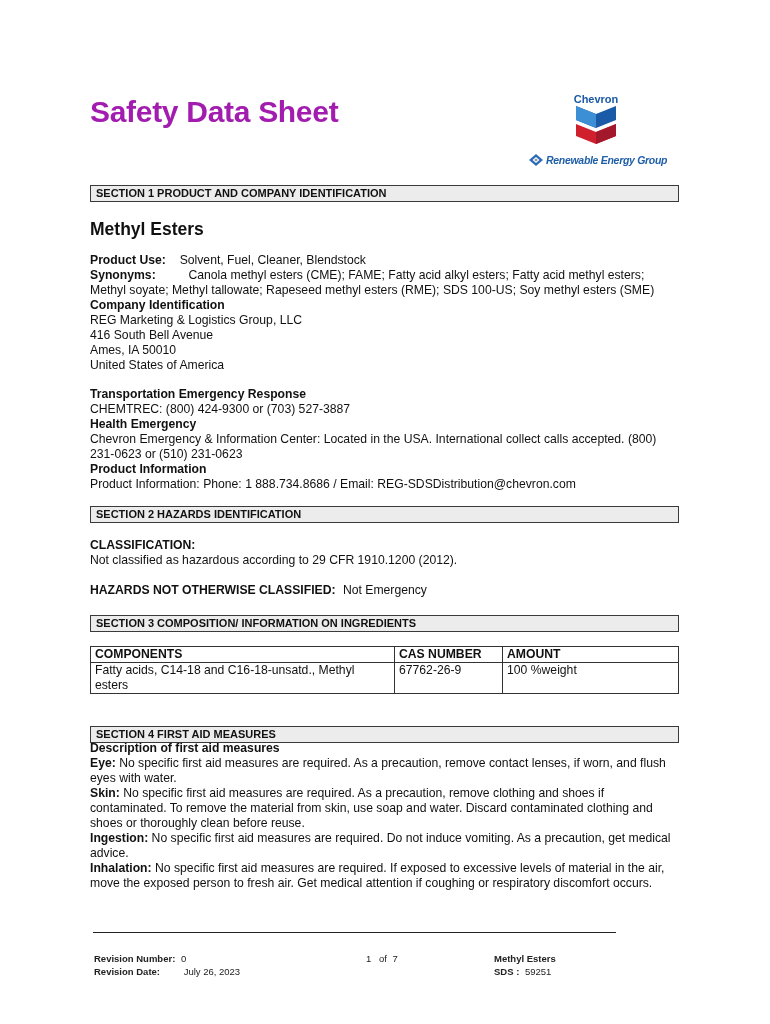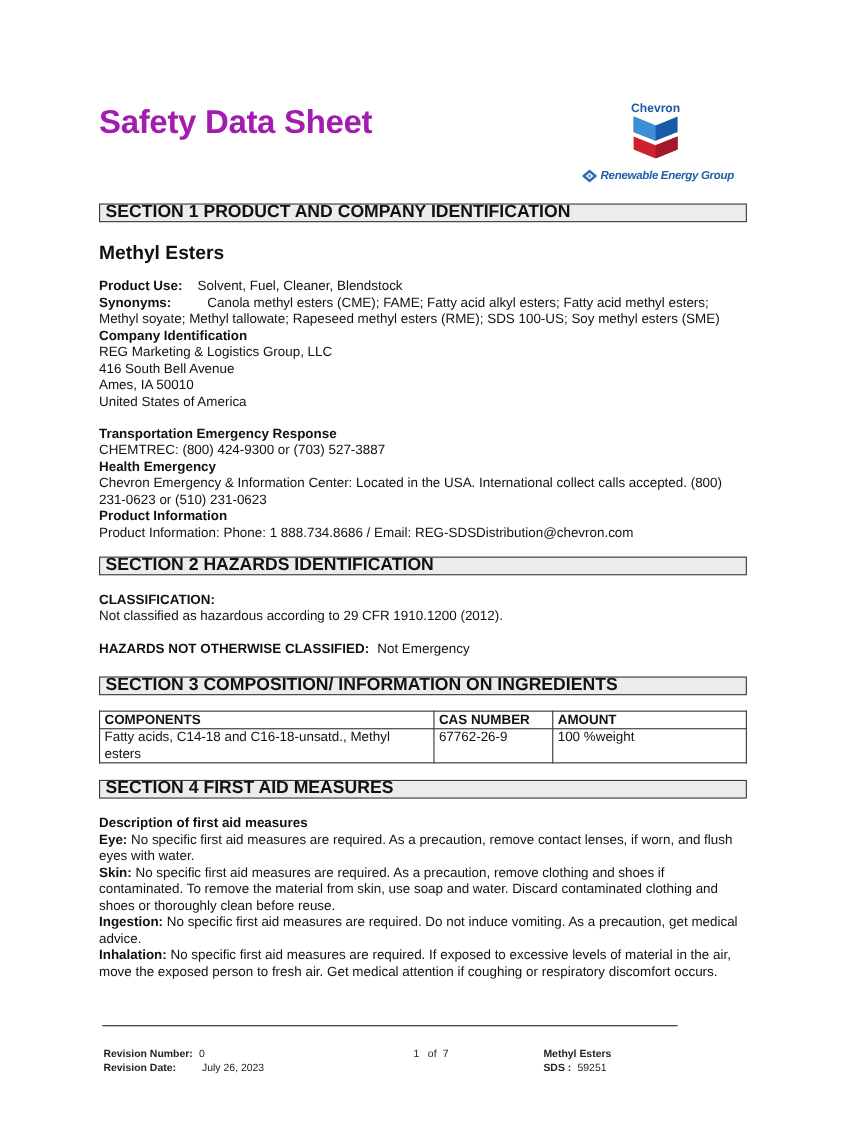--- a/index.html
+++ b/index.html
@@ -35,21 +35,21 @@
     .reg-text {
       font-size: 10.5px; font-weight: bold; font-style: italic; color: #1f5fa8;
       letter-spacing: -0.3px; white-space: nowrap;
     }
 
     
     .section-bar {
       position: absolute; left: 90px; width: 589px; height: 17px;
       border: 1.5px solid #3a3a3a;
       background: #ececec;
-      font-weight: bold; font-size: 16px; line-height: 14px;
+      font-weight: bold; font-size: 11px; line-height: 14px;
       padding-left: 5px; color: #111;
     }
 
     .product-name {
       position: absolute; left: 90px; top: 218px;
       font-size: 17.5px; font-weight: bold; line-height: 22px;
     }
 
     .block { position: absolute; left: 90px; width: 590px; }
     .line { white-space: nowrap; display: block; height: 15px; }
@@ -160,21 +160,21 @@
     </thead>
     <tbody>
       <tr>
         <td> Fatty acids, C14-18 and C16-18-unsatd., Methyl esters</td>
         <td> 67762-26-9</td>
         <td> 100 %weight</td>
       </tr>
     </tbody>
   </table>
 
-  <div class="section-bar" style="top:709px;">SECTION 4  FIRST AID MEASURES</div>
+  <div class="section-bar" style="top:726px;">SECTION 4  FIRST AID MEASURES</div>
 
   <div class="block" style="top:741px; width:582px;">
     <span class="line b">Description of first aid measures</span>
     <span class="wrap">
       <span class="b">Eye:</span><span> No specific first aid measures are required.  As a precaution,  remove contact lenses, if worn, and flush eyes with water.</span>
     </span>
     <span class="wrap">
       <span class="b">Skin:</span><span> No specific first aid measures are required.  As a precaution, remove clothing and shoes if contaminated.  To remove the material from skin, use soap and water.  Discard contaminated clothing and shoes or thoroughly clean before reuse.</span>
     </span>
     <span class="wrap">
@@ -191,21 +191,21 @@
     <div>
       <span class="b">Revision Number:</span>
       <span style="margin-left:3px;">0</span>
     </div>
     <div>
       <span class="b">Revision Date:</span>
       <span style="margin-left:21px;">July 26, 2023</span>
     </div>
   </div>
 
-  <div class="footer" style="left:376px;text-align:center;">
+  <div class="footer" style="left:366px;text-align:center;">
     <span>1</span>
     <span style="margin-left:5px;">of</span>
     <span style="margin-left:3px;">7</span>
   </div>
 
   <div class="footer" style="left:494px;">
     <div class="b">Methyl Esters</div>
     <div>
       <span class="b">SDS :</span>
       <span style="margin-left:3px;">59251</span>

